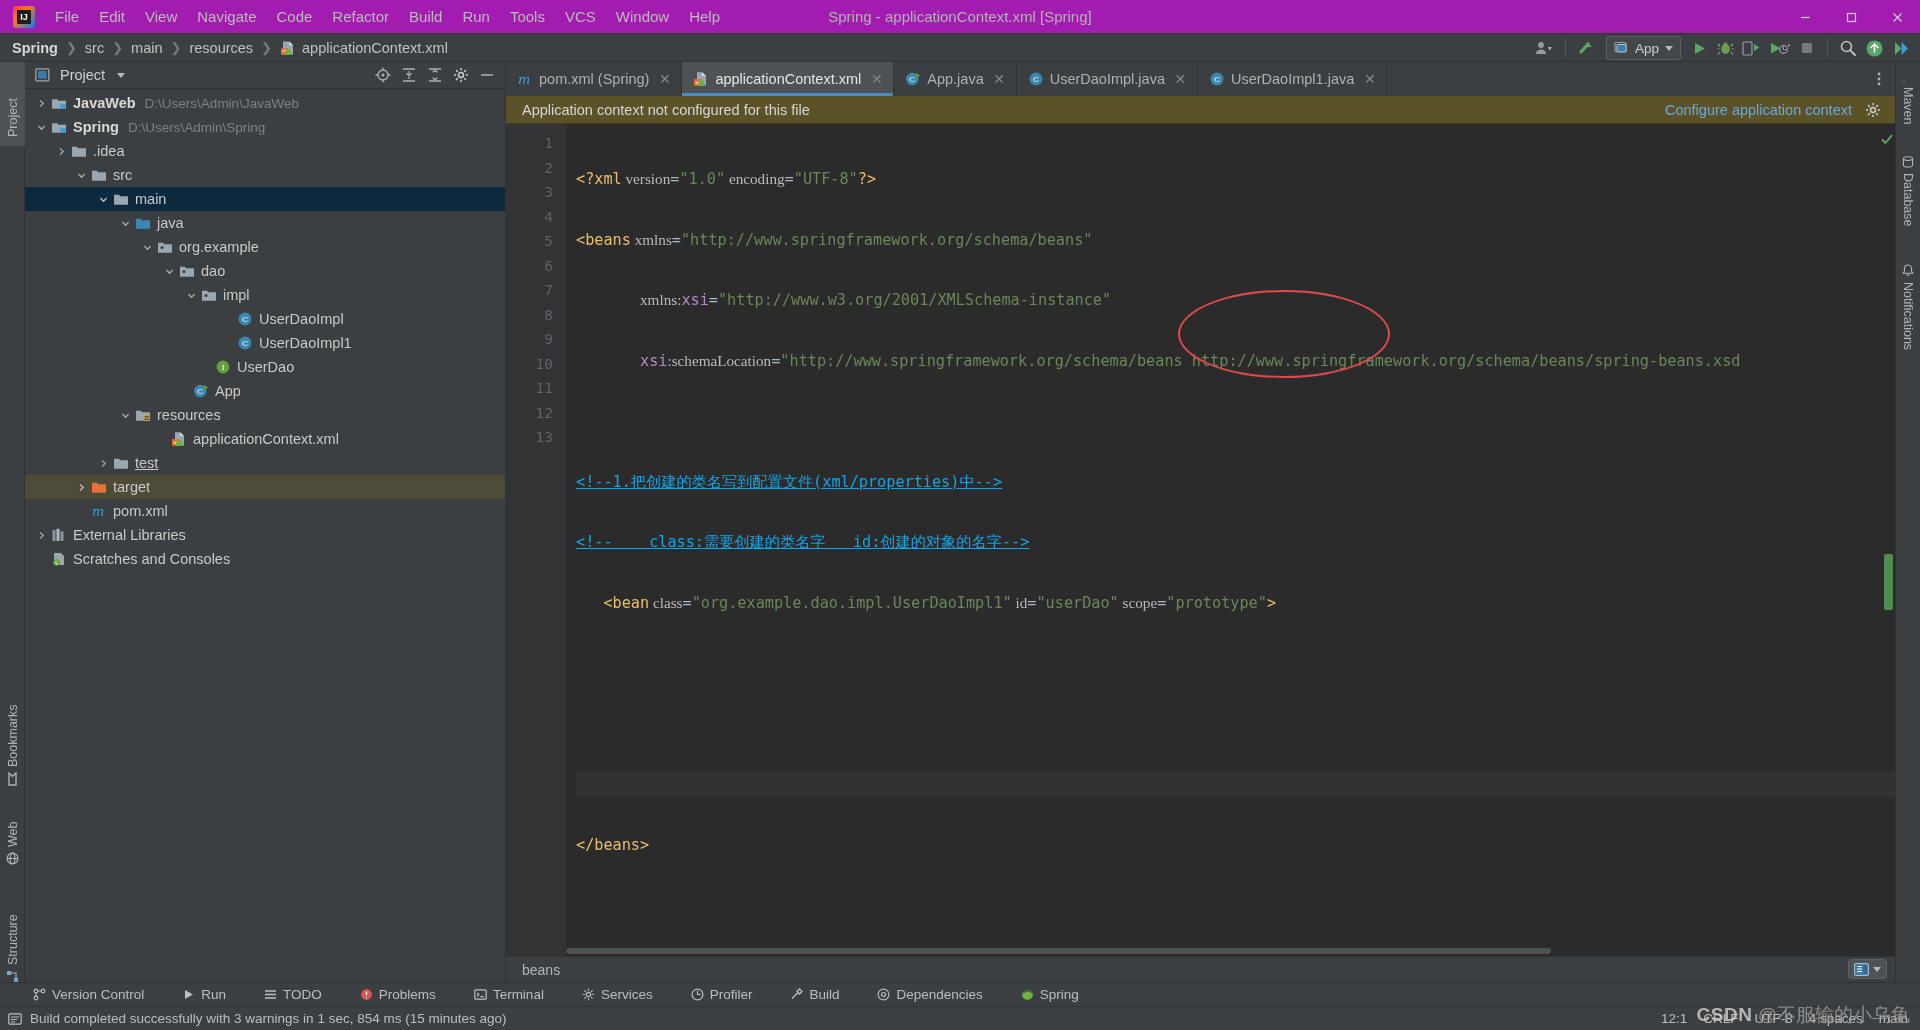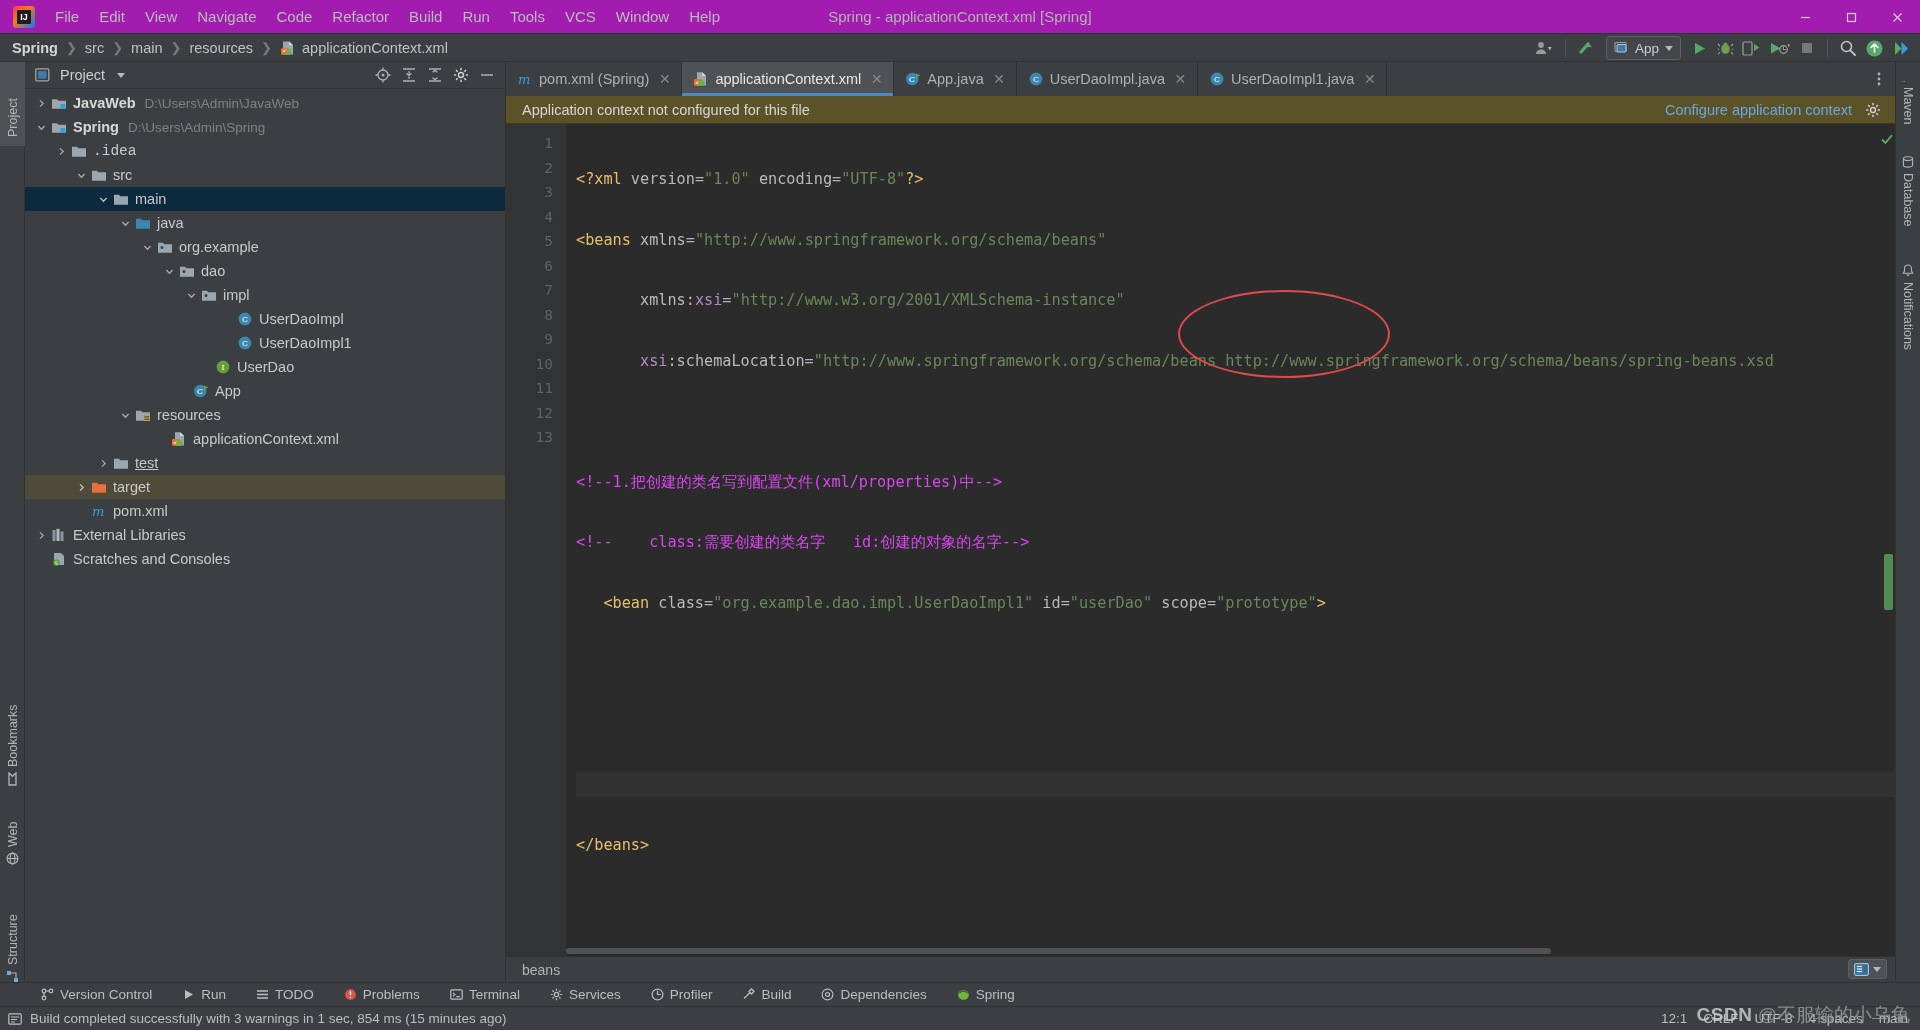--- a/index.html
+++ b/index.html
@@ -174,24 +174,24 @@
     height: 24.5px; line-height: 24.5px; color: #606366; text-align: right;
     padding-right: 13px; position: relative;
   }
   .codecol {
     flex: 1; position: relative; padding-top: 7px; padding-left: 10px;
     font-family: "DejaVu Sans Mono", monospace; font-size: 15.2px;
     white-space: pre; overflow: hidden;
   }
   .cline { height: 24.5px; line-height: 24.5px; }
   .cline.cur { background: #323232; }
-  .attr { color: #bababa; }
+  .attr { color: #bababa; font-family: Liberation Serif, serif; }
   .attrns { color: #b389c5; }
   .str { color: #6a8759; }
-  .com { color: #d946ef; }
+  .com { color: #0ea5e9; text-decoration: underline; }
   .punct { color: #a9b7c6; }
   .tagsym { color: #e8bf6a; }
   .redellipse {
     position: absolute; border: 2px solid #e04a4a; border-radius: 50%;
     pointer-events: none; background: transparent;
   }
   .errstripe-ok {
     position: absolute; right: 3px; top: 8px; width: 12px; height: 12px; color: #5fad5f; font-size: 13px;
   }
   .hscroll {
@@ -208,22 +208,22 @@
   }
   .bcb-right { position: absolute; right: 8px; top: 2px; display: flex; align-items: center; gap: 2px; }
   .bcb-box {
     height: 20px; display: flex; align-items: center; gap: 4px;
     background: #4e5254; border: 1px solid #5d6163; border-radius: 3px; padding: 0 5px;
   }
 
   
   .bottombar {
     position: absolute; left: 0; bottom: 24px; width: 1920px; height: 24px;
-    background: #3c3f41; display: flex; align-items: center; padding-left: 30px;
-    border-top: 1px solid #323232; gap: 8px;
+    background: #3c3f41; display: flex; align-items: center; padding-left: 22px;
+    border-top: 1px solid #323232; gap: 16px;
   }
   .bb-item {
     display: flex; align-items: center; gap: 6px; font-size: 13.5px; color: #bdbdbd;
     padding: 2px 11px; cursor: default; height: 22px;
   }
 
   
   .statusbar {
     position: absolute; left: 0; bottom: 0; width: 1920px; height: 24px;
     background: #3c3f41; display: flex; align-items: center; padding-left: 8px;
@@ -518,21 +518,21 @@
         <span class="nodeicon">
           <svg class="ficon" viewBox="0 0 16 16">
               <path d="M1 4.2h5.2l1.3 1.5H15v8H1z" fill="#9aa7b0"></path>
               <rect x="9.5" y="9" width="5" height="5" fill="#3b9ed6"></rect>
             </svg>
         </span>
         <span class="nodelabel bold">Spring</span>
         <span class="nodepath">D:\Users\Admin\Spring</span>
       </div>
 
-      <div class="node" style="padding-left:30px;font-family:Liberation Mono, monospace;">
+      <div class="node" style="padding-left:30px;">
         <span class="arrow">
             <svg width="9" height="9" viewBox="0 0 9 9">
               <path d="M3 1.4L6.2 4.5L3 7.6" fill="none" stroke="#a9a9a9" stroke-width="1.3"></path>
             </svg>
           </span>
         <span class="nodeicon">
           <svg class="ficon" viewBox="0 0 16 16">
               <path d="M1 3.8h5l1.2 1.5H15v8.4H1z" fill="#9aa7b0"></path>
             </svg>
         </span>

